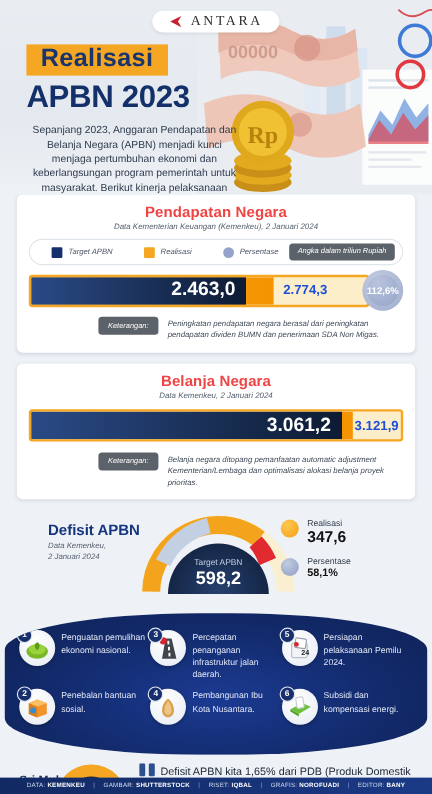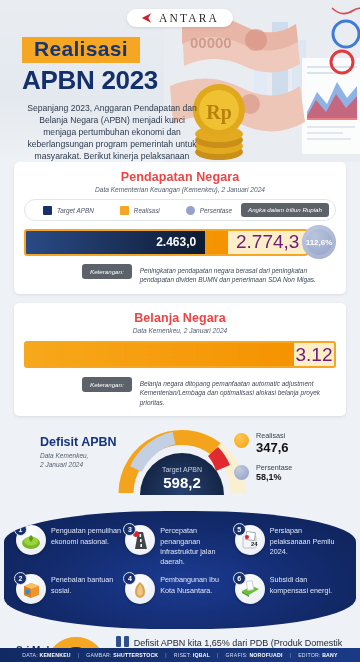--- a/index.html
+++ b/index.html
@@ -89,23 +89,23 @@
   .bar-orange {
     position:absolute; left:0; top:0; bottom:0;
     background:linear-gradient(90deg,#f7a81b,#f59300);
   }
   .bar-navy {
     position:absolute; left:0; top:0; bottom:0;
     background:linear-gradient(90deg,#2a4a86,#0d1b33);
     display:flex; align-items:center; justify-content:flex-end;
     padding-right:9px;
   }
-  .bar-navy .v { color:#fff; font-weight:bold; font-size:12px; }
+  .bar-navy .v { color:#fff; font-weight:bold; font-size:16px; }
   .bar-outer .v-real {
-    position:absolute; color:#701a75; font-weight:normal; font-size:19px;
+    position:absolute; color:#1d4ed8; font-weight:bold; font-size:11px;
   }
   .pct-circle {
     width:34px; height:34px; border-radius:50%;
     background:radial-gradient(circle at 38% 32%, #b9c4dd, #8c9cc4);
     color:#fff; font-weight:bold; font-size:8px;
     display:flex; align-items:center; justify-content:center;
     margin-left:-6px; flex:none; z-index:3;
     box-shadow:inset 0 0 0 4px rgba(255,255,255,.16);
   }
   .ket { display:flex; align-items:flex-start; gap:8px; margin-top:7px; padding-left:58px; }
@@ -286,20 +286,23 @@
   </div>
 </div>
 
 <div class="card" style="margin-top:9px;">
   <div class="sec-title">Belanja Negara</div>
   <div class="sec-sub">Data Kemenkeu, 2 Januari 2024</div>
 
   <div class="barrow">
     <div class="bar-outer">
       <div class="bar-orange" style="width:87%"></div>
+      <div class="bar-navy" style="width:84%">
+        <span class="v">3.061,2</span>
+      </div>
       <span class="v-real" style="left:87.5%">3.121,9</span>
     </div>
   </div>
 
   <div class="ket">
     <div class="ket-tag">Keterangan:</div>
     <div class="ket-txt">Belanja negara ditopang pemanfaatan automatic adjustment Kementerian/Lembaga dan optimalisasi alokasi belanja proyek prioritas.</div>
   </div>
 </div>
 

